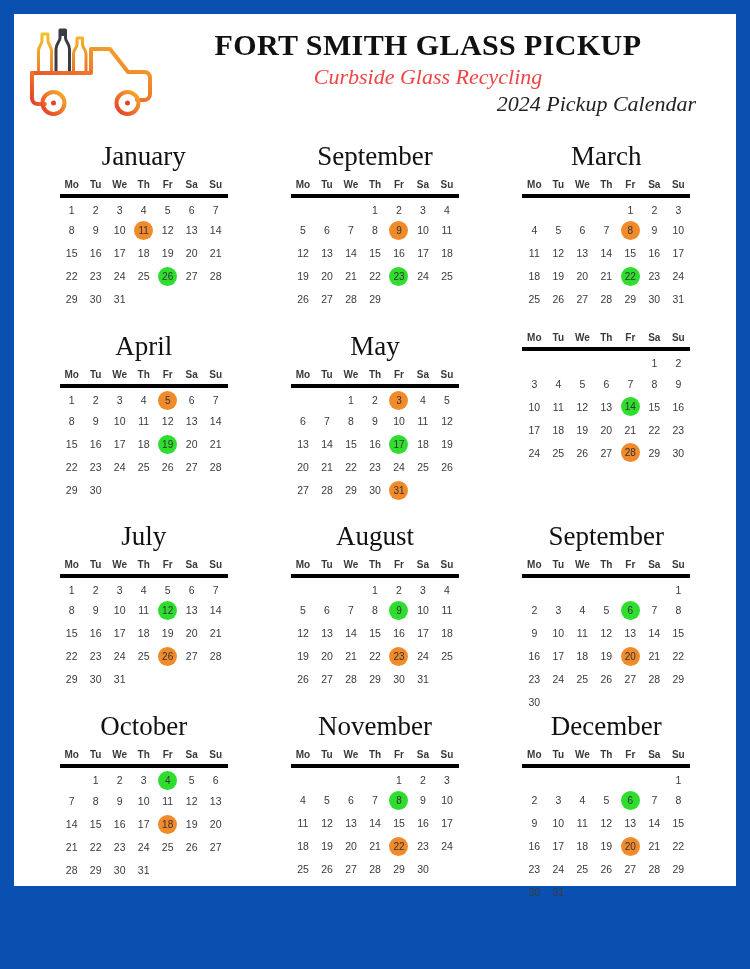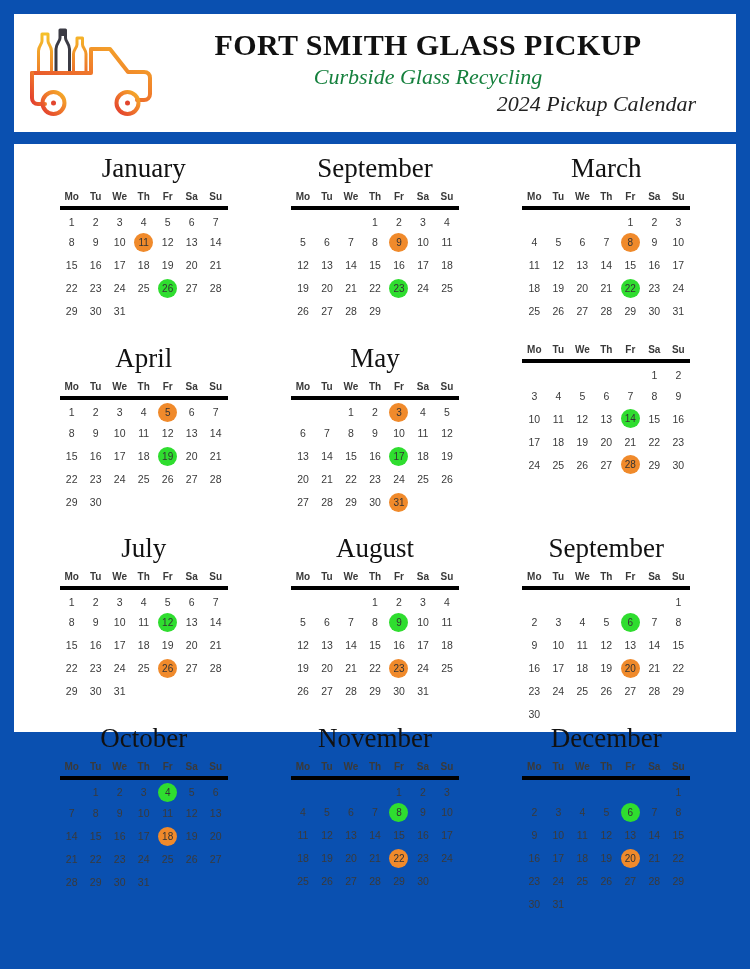--- a/index.html
+++ b/index.html
@@ -48,38 +48,37 @@
     letter-spacing: 0.4px;
     color: #111111;
     line-height: 1.05;
     margin-bottom: 4px;
     white-space: nowrap;
   }
   .title-sub1 {
     font-family: "Liberation Serif", serif;
     font-style: italic;
     font-size: 22px;
-    color: #15803d;
+    color: #ef4444;
     line-height: 1.2;
   }
   .title-sub2 {
     font-family: "Liberation Serif", serif;
     font-style: italic;
     font-size: 22px;
     color: #222222;
     line-height: 1.2;
     text-align: right;
   }
 
   
   .calendar-card {
     background: #ffffff;
     width: 722px;
-    height: 588px;
-    margin-top: 12px;
+    height: 754px;
     padding: 10px 14px 8px 14px;
   }
   .months-grid {
     display: grid;
     grid-template-columns: repeat(3, 1fr);
     grid-template-rows: repeat(4, 190px);
     width: 100%;
   }
   .month {
     position: relative;

